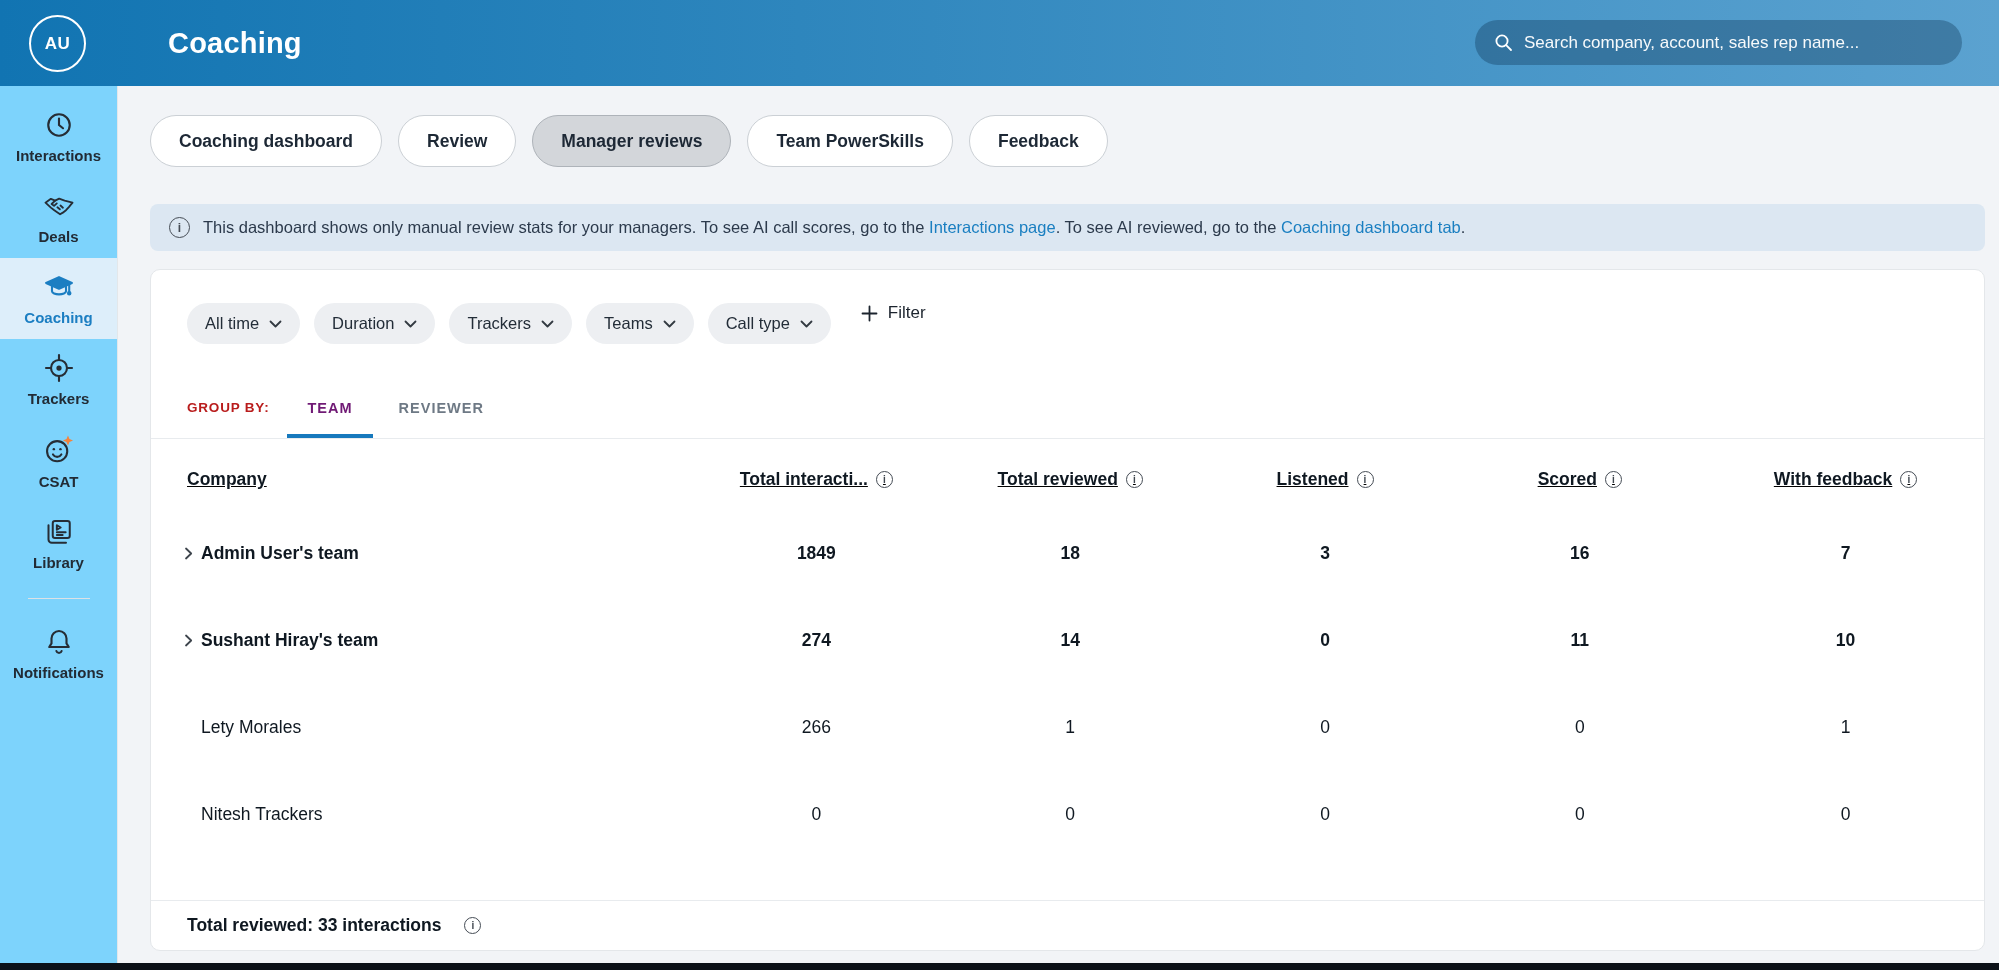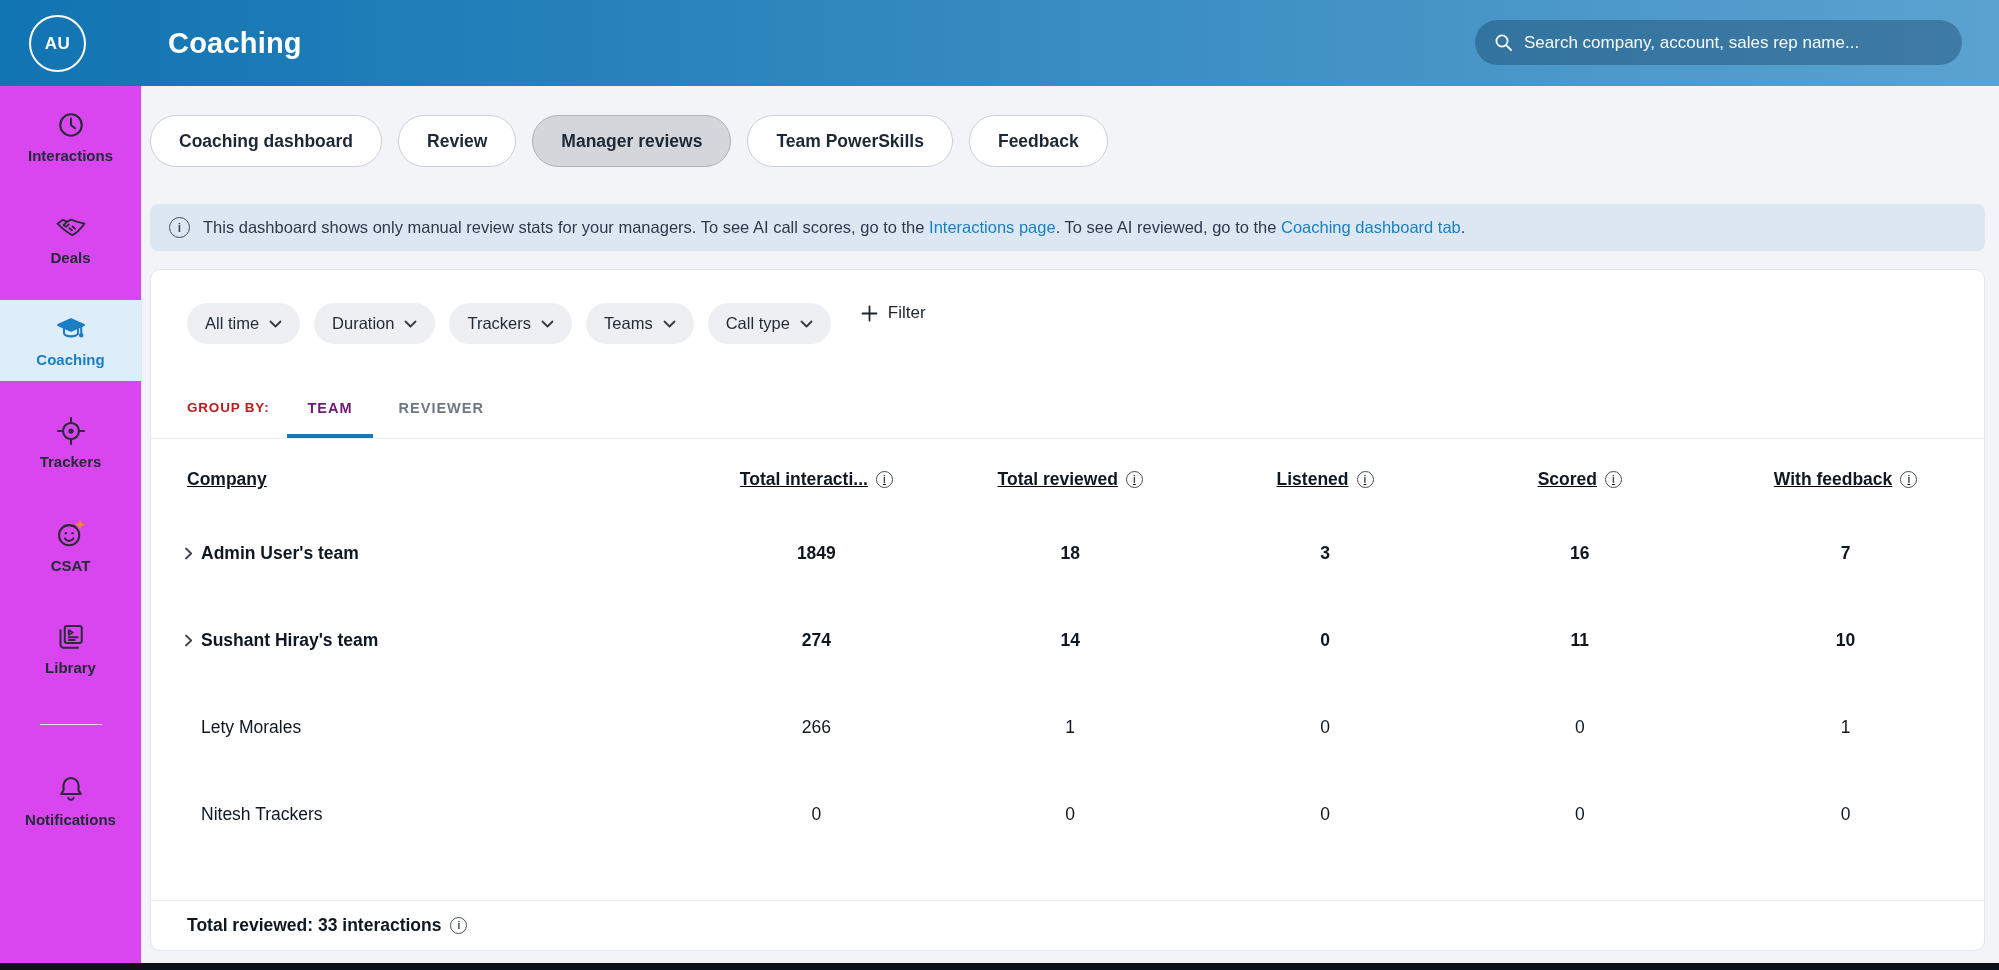--- a/index.html
+++ b/index.html
@@ -29,23 +29,23 @@
     display:flex; align-items:center; gap:11px; padding:0 19px;
   }
   .searchbox svg{ flex:0 0 auto; }
   .searchbox input{
     flex:1; background:transparent; border:none; outline:none;
     color:#fff; font-size:17px; font-family:"Liberation Sans",sans-serif;
   }
   .searchbox input::placeholder{ color:rgba(255,255,255,.96); opacity:1; }
   
   .sidebar{
-    position:absolute; left:0; top:86px; width:142px; bottom:7px;
-    background:#d946ef; border-right:1px solid #e3e7ea;
-    display:flex; flex-direction:column; align-items:center; padding-top:10px;gap:21px;
+    position:absolute; left:0; top:86px; width:118px; bottom:7px;
+    background:#7dd3fc; border-right:1px solid #e3e7ea;
+    display:flex; flex-direction:column; align-items:center; padding-top:10px;
   }
   .side-item{
     width:100%; display:flex; flex-direction:column; align-items:center; gap:7px;
     padding:14px 0 13px 0; cursor:pointer;
   }
   .side-item .lbl{ font-size:15px; font-weight:600; color:#222b35; }
   .side-item svg{ stroke:#262d35; }
   .side-item.active{ background:#ddeefa; }
   .side-item.active .lbl{ color:#1b7ec2; }
   .side-item.active svg{ stroke:#1b7ec2; }
@@ -115,21 +115,21 @@
   .tr{ height:87px; }
   .company-cell{ display:flex; align-items:center; padding-left:30px; }
   .chev-slot{ width:17px; height:18px; flex:0 0 17px; display:flex; align-items:center; }
   .name{ font-size:17.5px; color:#0f1821; margin-left:3px; }
   .val{ text-align:center; font-size:17.5px; color:#0f1821; }
   .tr.team .name,.tr.team .val{ font-weight:700; }
   .tr.person .name{ font-weight:400; }
   .tr.person .val{ font-weight:500; }
   .card-footer{
     margin-top:auto; height:50px; border-top:1px solid #e8ebee;
-    display:flex; align-items:center; gap:9px; padding-left:36px;
+    display:flex; align-items:center; gap:23px; padding-left:36px;
     font-size:17.5px; font-weight:700; color:#0f1821;
   }
   .bottom-strip{ position:absolute; left:0; right:0; bottom:0; height:7px; background:#0c1118; }
 </style>
 </head>
 <body>
 
 <div class="app">
 
   <div class="topbar">

